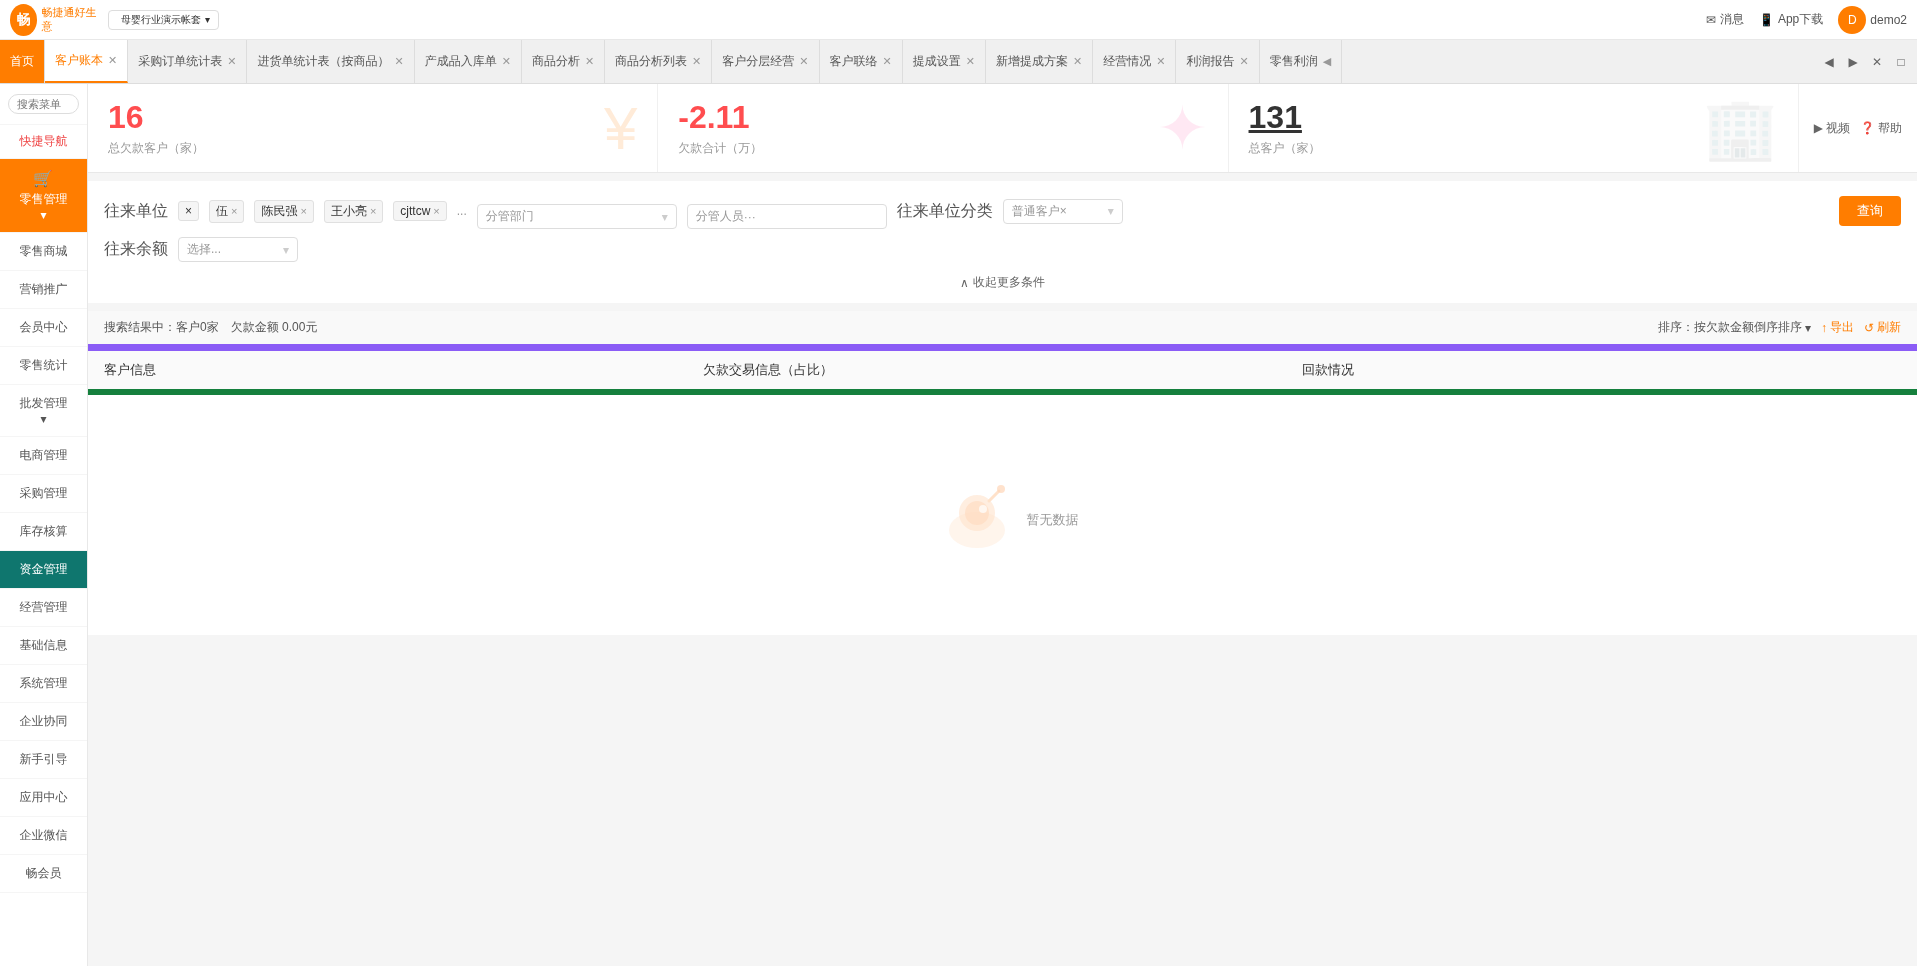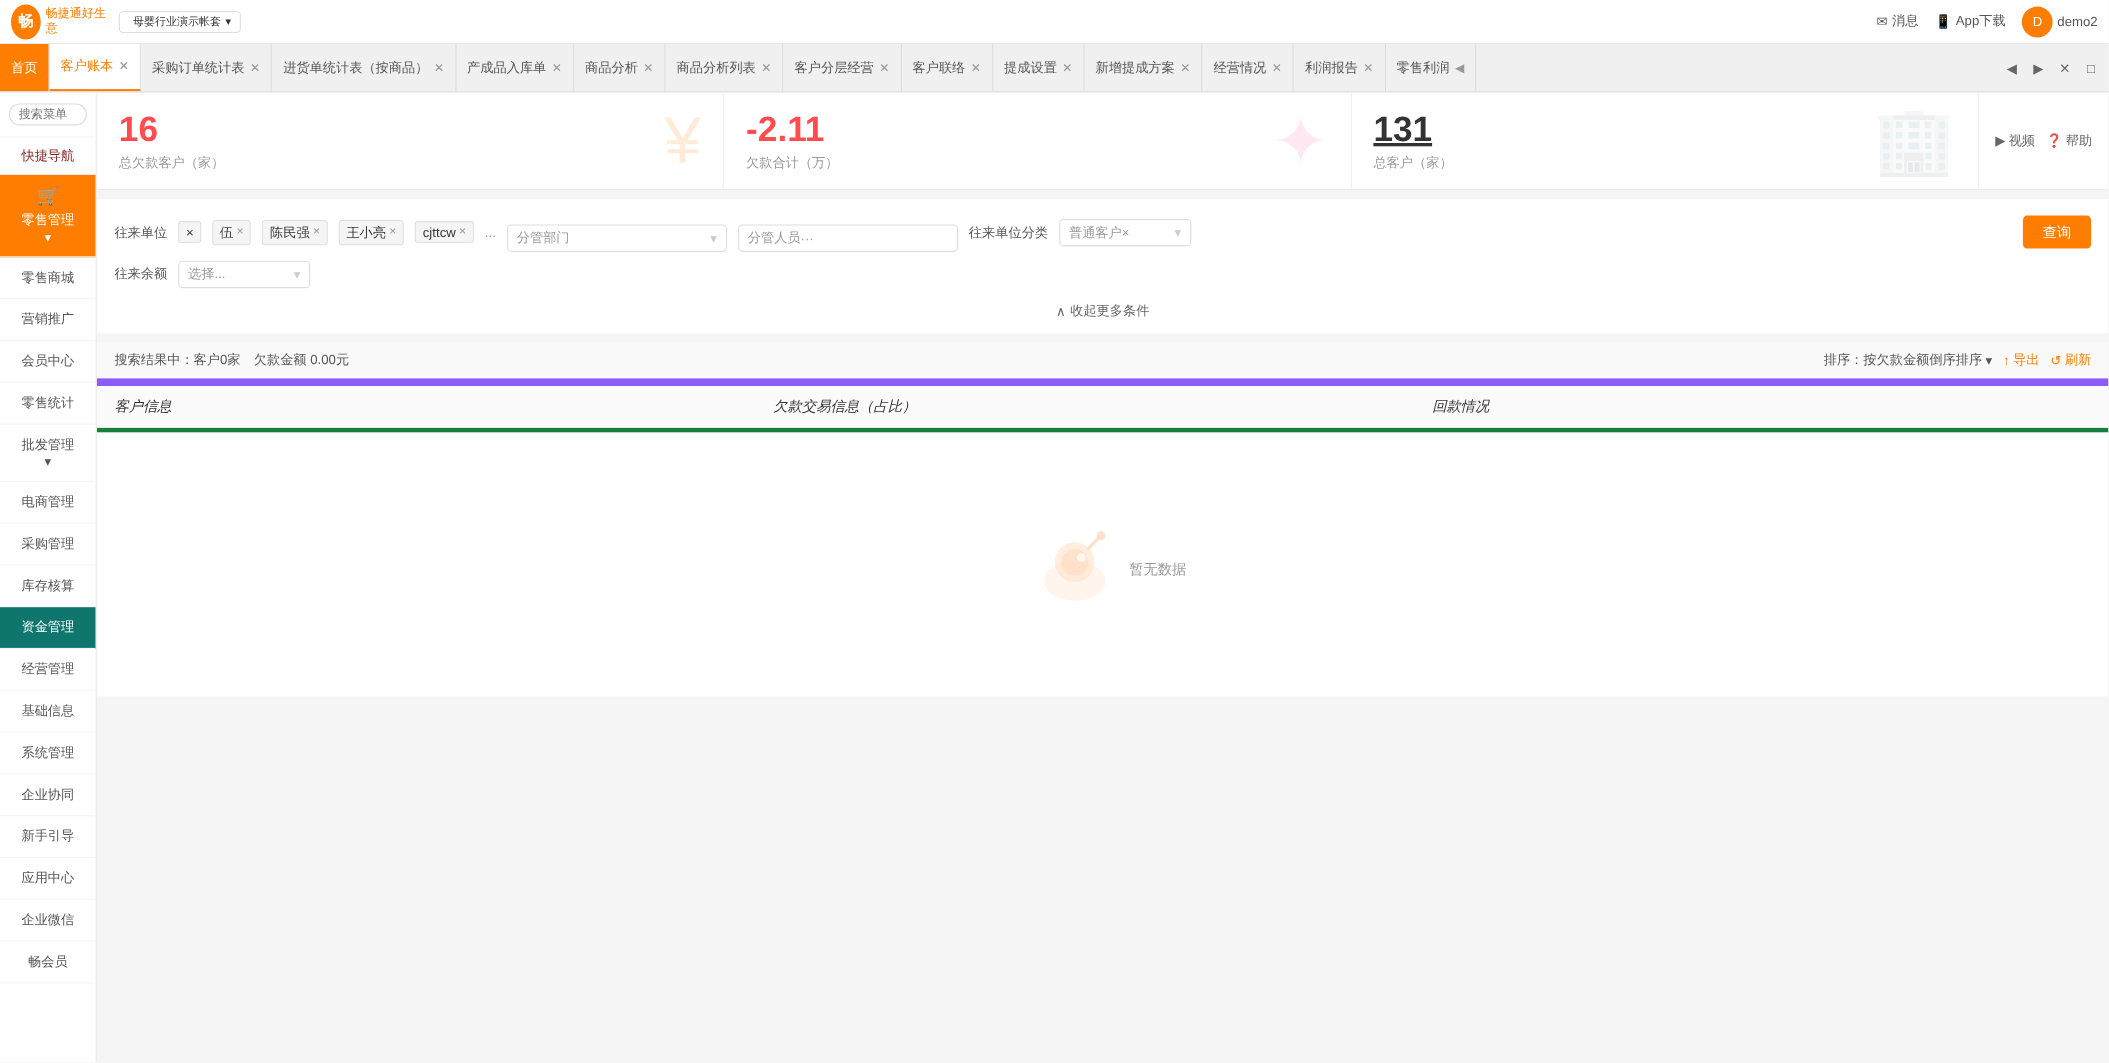--- a/index.html
+++ b/index.html
@@ -43,21 +43,21 @@
       flex-shrink: 0; overflow-y: auto;
     }
     .sidebar-item {
       padding: 10px 0; display: flex; flex-direction: column; align-items: center;
       cursor: pointer; font-size: 12px; color: #555; border-bottom: 1px solid #f5f5f5;
     }
     .sidebar-item.active { background: #ff7d00; color: #fff; }
     .sidebar-item .icon { font-size: 16px; margin-bottom: 3px; }
     .sidebar-search { padding: 10px 8px; border-bottom: 1px solid #f5f5f5; }
     .sidebar-search input { width: 100%; border: 1px solid #ddd; border-radius: 12px; padding: 3px 8px; font-size: 11px; }
-    .sidebar-nav-item { padding: 8px 0; text-align: center; font-size: 12px; color: #7f1d1d; cursor: pointer; border-bottom: 1px solid #f5f5f5; }
+    .sidebar-nav-item { padding: 8px 0; text-align: center; font-size: 12px; color: #ef4444; cursor: pointer; border-bottom: 1px solid #f5f5f5; }
 
     
     .content-area { flex: 1; overflow: auto; background: #f5f5f5; }
 
     
     .stats-bar {
       display: flex; background: #fff; margin-bottom: 8px; border-bottom: 1px solid #e8e8e8;
     }
     .stat-item {
       flex: 1; padding: 15px 20px; display: flex; flex-direction: column; align-items: flex-start;
@@ -71,21 +71,21 @@
     .stat-bg-icon { position: absolute; right: 20px; top: 50%; transform: translateY(-50%); opacity: 0.1; font-size: 60px; }
     .stat-bg-icon.orange { color: #ff7d00; opacity: 0.15; }
     .stat-bg-icon.pink { color: #ff4d9f; opacity: 0.12; }
     .stat-bg-icon.blue { color: #4da6ff; opacity: 0.15; }
     .help-area { display: flex; align-items: center; gap: 10px; padding: 15px; font-size: 12px; color: #666; }
     .help-btn { display: flex; align-items: center; gap: 3px; cursor: pointer; }
 
     
     .filter-section { background: #fff; padding: 12px 16px; margin-bottom: 8px; }
     .filter-row { display: flex; align-items: center; gap: 10px; margin-bottom: 8px; flex-wrap: wrap; }
-    .filter-label { font-size: 12px; color: #555; white-space: nowrap; }
+    .filter-label { font-size: 16px; color: #555; white-space: nowrap; }
     .filter-tag { display: inline-flex; align-items: center; background: #f5f5f5; border: 1px solid #e0e0e0; border-radius: 3px; padding: 2px 6px; font-size: 12px; color: #333; gap: 3px; }
     .filter-tag .remove { color: #999; cursor: pointer; font-size: 11px; }
     .filter-more { color: #999; font-size: 12px; cursor: pointer; }
     .filter-select { display: flex; align-items: center; border: 1px solid #ddd; border-radius: 4px; padding: 3px 8px; font-size: 12px; color: #999; cursor: pointer; min-width: 120px; }
     .filter-select-wide { min-width: 200px; margin-top: 11px; }
     .filter-select span.arrow { margin-left: auto; color: #ccc; }
     .filter-dots { color: #999; cursor: pointer; }
     .collapse-btn { display: flex; align-items: center; justify-content: center; gap: 4px; color: #666; font-size: 12px; cursor: pointer; margin-top: 4px; }
     .query-btn { background: #ff7d00; color: #fff; border: none; border-radius: 4px; padding: 6px 18px; font-size: 13px; cursor: pointer; margin-left: auto; }
 
@@ -93,21 +93,21 @@
     .results-bar {
       display: flex; align-items: center; padding: 8px 16px; background: #f9f9f9;
       border-bottom: 7px solid #8b5cf6; font-size: 12px; color: #555; justify-content: flex-end;
     }
     .results-bar .right-actions { margin-left: auto; display: flex; align-items: center; gap: 10px; }
     .sort-select { display: flex; align-items: center; gap: 3px; color: #555; font-size: 12px; cursor: pointer; }
     .action-btn { display: flex; align-items: center; gap: 3px; color: #ff7d00; font-size: 12px; cursor: pointer; }
 
     
     .data-table { width: 100%; background: #fff; }
-    .table-header { display: flex; padding: 10px 16px; border-bottom: 4px solid #15803d; background: #fafafa; font-style: italic; }
+    .table-header { display: flex; padding: 10px 16px; border-bottom: 6px solid #15803d; background: #fafafa; }
     .table-header .col { font-size: 13px; color: #333; font-weight: 500; }
     .col-customer { flex: 2; }
     .col-debt { flex: 2; }
     .col-repayment { flex: 2; }
     .col-date { flex: 2; }
 
     
     .empty-state { display: flex; align-items: center; justify-content: center; padding: 80px 0; }
     .empty-icon { width: 100px; height: 80px; display: flex; align-items: center; justify-content: center; font-size: 60px; opacity: 0.4; color: #ffb87d; }
     .empty-text { font-size: 13px; color: #999; margin-top: 10px; }

